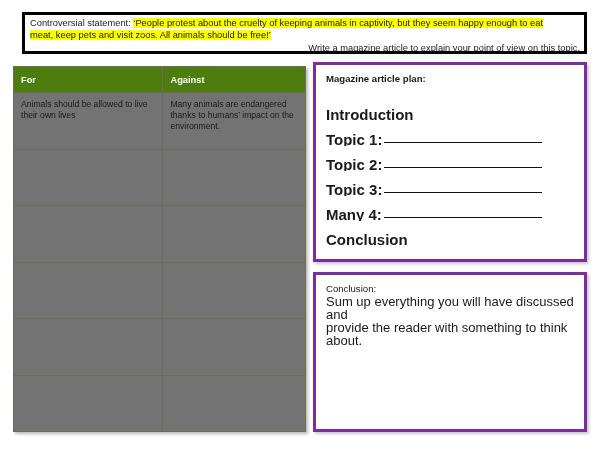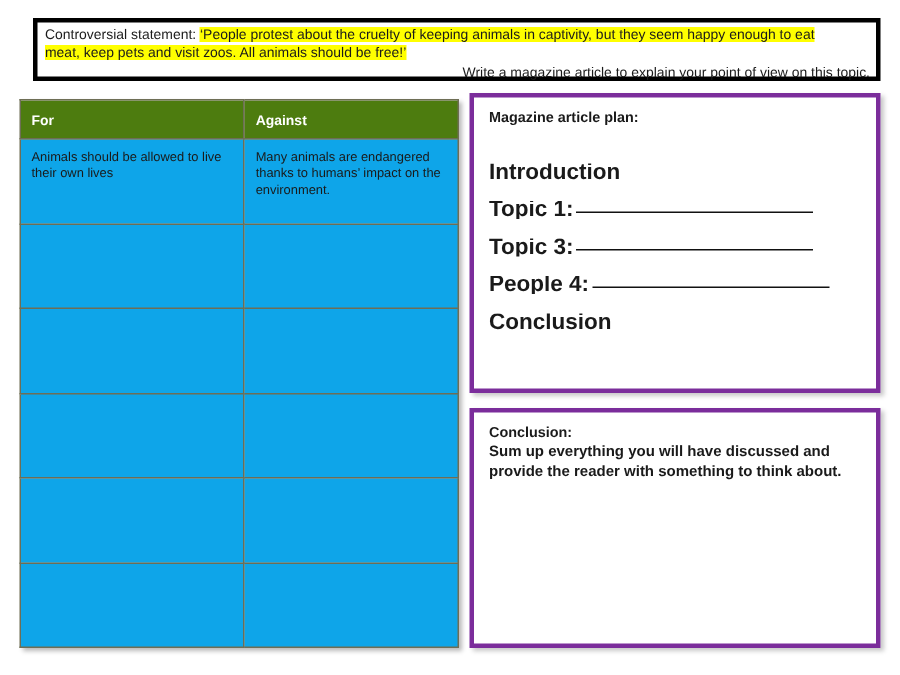--- a/index.html
+++ b/index.html
@@ -63,21 +63,21 @@
     font-size: 9.3px;
     font-weight: bold;
     text-align: left;
     padding: 5px 0 5px 7px;
     height: 26px;
     box-sizing: border-box;
     border: 1px solid #6e6e55;
     vertical-align: middle;
   }
   .fa-table td {
-    background: #0ea5e9;
+    background: #737373;
     border: 1px solid #6e6e55;
     vertical-align: top;
     padding: 6px 7px 4px 7px;
     font-size: 8.6px;
     line-height: 11.2px;
     height: 56px;
     box-sizing: border-box;
   }
   .fa-table tr.empty-row td { height: 56px; }
 
@@ -120,27 +120,26 @@
   .plan-item.last { margin-bottom: 0; }
   .rule {
     display: inline-block;
     border-bottom: 1.6px solid #111111;
     width: 158px;
     vertical-align: 2px;
     margin-left: 2px;
   }
   .concl-title {
     font-size: 9.6px;
-    font-weight: bold;
+    font-weight: normal;
     line-height: 13px;
   }
   .concl-body {
-    font-size: 10px;
+    font-size: 13px;
     line-height: 13px;
-    font-weight: bold;
   }
 </style>
 </head>
 <body>
 
 <div class="statement-banner">
   <div class="statement-line"><span>Controversial statement: </span><span class="hl">‘People protest about the cruelty of keeping animals in captivity, but they seem happy enough to eat</span></div>
   <div class="statement-line"><span class="hl">meat, keep pets and visit zoos. All animals should be free!’</span></div>
   <div class="task-line">Write a magazine article to explain your point of view on this topic.</div>
 </div>
@@ -181,22 +180,23 @@
       <td></td>
       <td></td>
     </tr>
   </tbody>
 </table>
 
 <div class="panel plan-panel">
   <div class="plan-heading">Magazine article plan:</div>
   <div class="plan-item">Introduction</div>
   <div class="plan-item"><span>Topic 1:</span><span class="rule"></span></div>
+  <div class="plan-item"><span>Topic 2:</span><span class="rule"></span></div>
   <div class="plan-item"><span>Topic 3:</span><span class="rule"></span></div>
-  <div class="plan-item"><span>People 4:</span><span class="rule"></span></div>
+  <div class="plan-item"><span>Many 4:</span><span class="rule"></span></div>
   <div class="plan-item last">Conclusion</div>
 </div>
 
 <div class="panel conclusion-panel">
   <div class="concl-title">Conclusion:</div>
   <div class="concl-body">Sum up everything you will have discussed and</div>
   <div class="concl-body">provide the reader with something to think about.</div>
 </div>
 
 </body></html>

